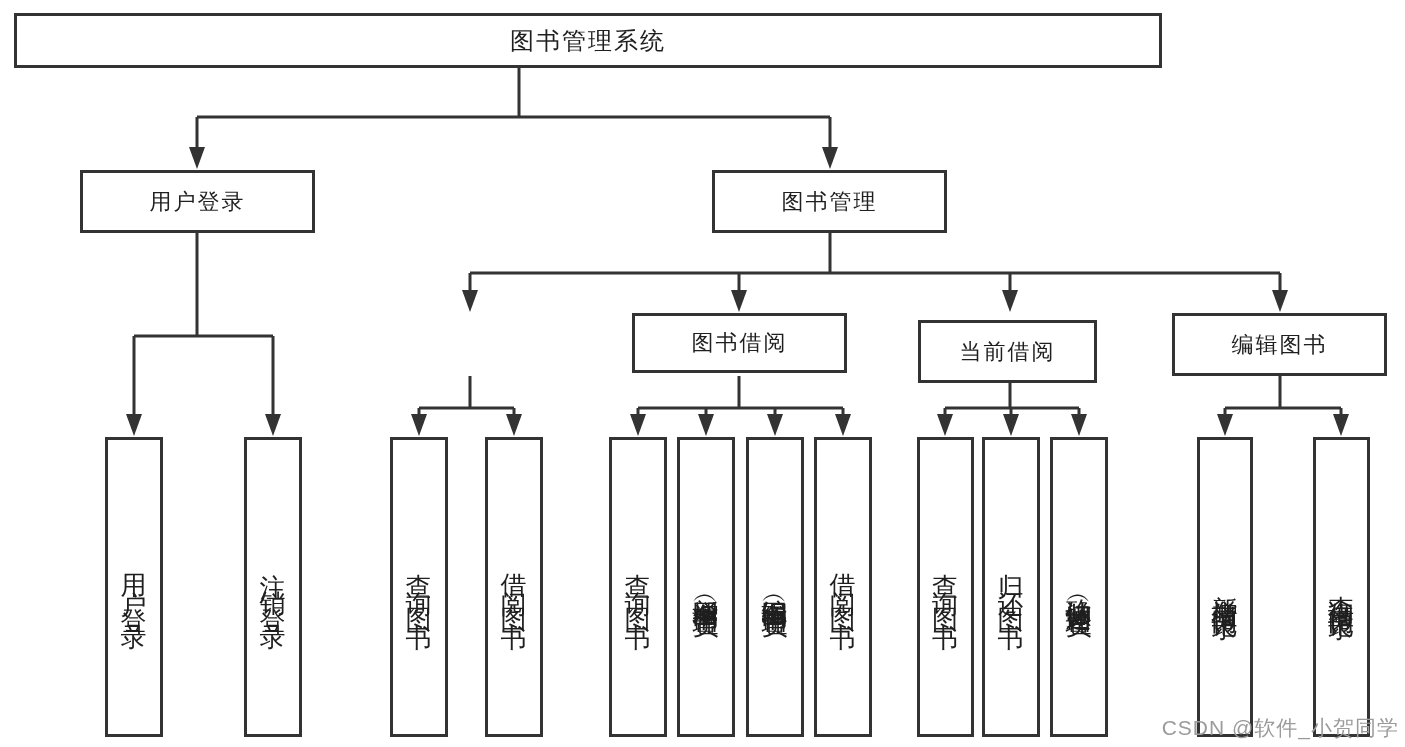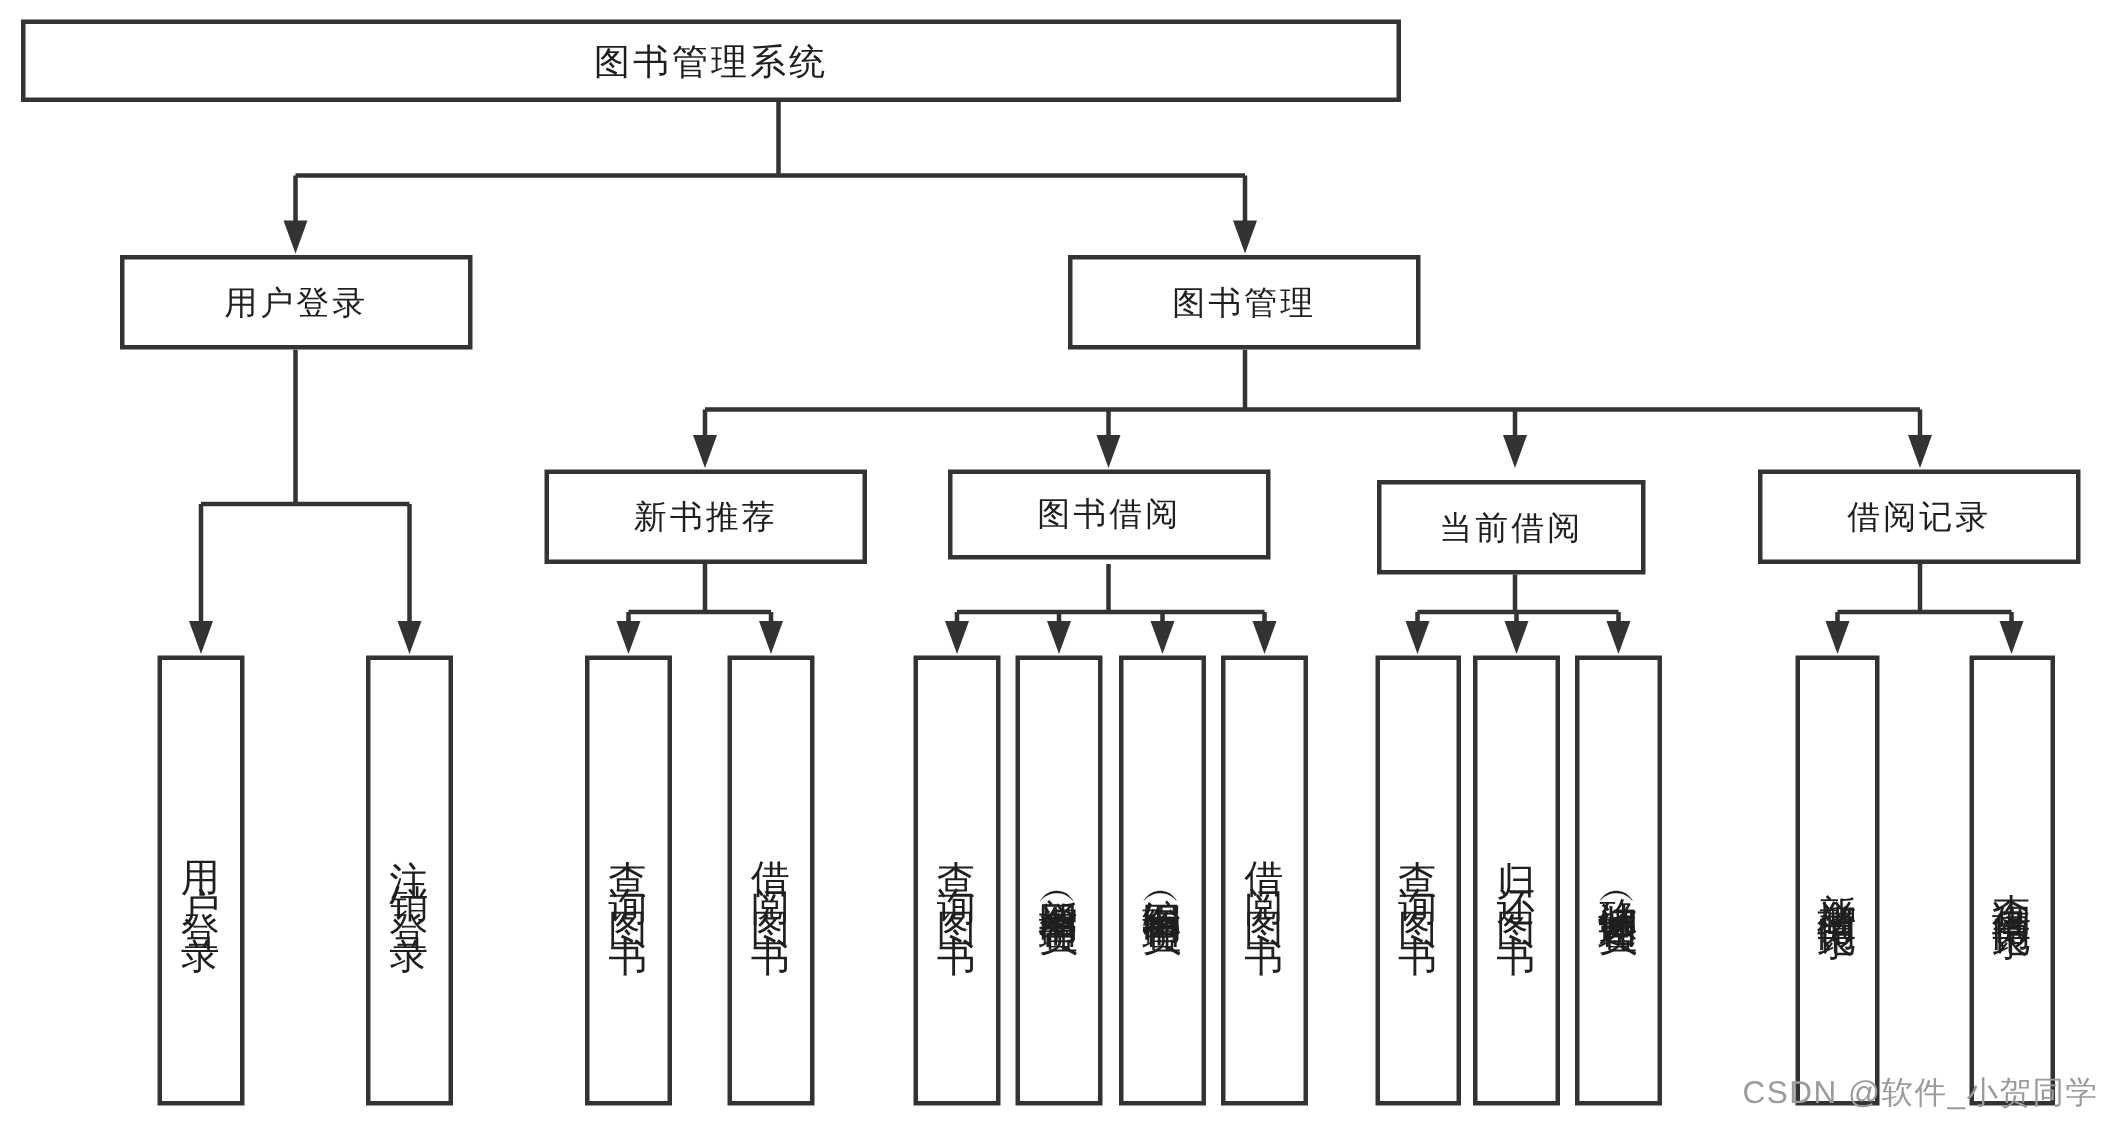--- a/index.html
+++ b/index.html
@@ -78,42 +78,39 @@
       <polygon points="698,414 714,414 706,436" fill="#333333"></polygon>
       <polygon points="767,414 783,414 775,436" fill="#333333"></polygon>
       <polygon points="835,414 851,414 843,436" fill="#333333"></polygon>
       <polygon points="937,414 953,414 945,436" fill="#333333"></polygon>
       <polygon points="1003,414 1019,414 1011,436" fill="#333333"></polygon>
       <polygon points="1071,414 1087,414 1079,436" fill="#333333"></polygon>
       <polygon points="1217,414 1233,414 1225,436" fill="#333333"></polygon>
       <polygon points="1333,414 1349,414 1341,436" fill="#333333"></polygon>
     </svg>
 
-  <div class="box h-box title-box" style="left:14px; top:13px; width:920px; height:55px;justify-content:center;">
+  <div class="box h-box title-box" style="left:14px; top:13px; width:1148px; height:55px;justify-content:center;">
     <span>图书管理系统</span>
   </div>
 
   <div class="box h-box" style="left:80px; top:170px; width:235px; height:63px;">
     <span>用户登录</span>
   </div>
   <div class="box h-box" style="left:712px; top:170px; width:235px; height:63px;align-items:center;">
     <span>图书管理</span>
   </div>
 
-  <div class="box h-box" style="left:363px; top:313px; width:215px; height:63px;">
-    <span>新书推荐</span>
-  </div>
   <div class="box h-box" style="left:632px; top:313px; width:215px; height:60px;">
     <span>图书借阅</span>
   </div>
   <div class="box h-box" style="left:902px; top:320px; width:179px; height:63px;margin-left:16px;">
     <span>当前借阅</span>
   </div>
   <div class="box h-box" style="left:1172px; top:313px; width:215px; height:63px;">
-    <span>借阅记录</span>
+    <span>编辑图书</span>
   </div>
 
   <div class="box v-box ls-lg" style="left:105px; top:437px; width:58px; height:300px;">
     <span>用户登录</span>
   </div>
   <div class="box v-box ls-lg" style="left:244px; top:437px; width:58px; height:300px;">
     <span>注销登录</span>
   </div>
 
   <div class="box v-box ls-lg" style="left:390px; top:437px; width:58px; height:300px;">

